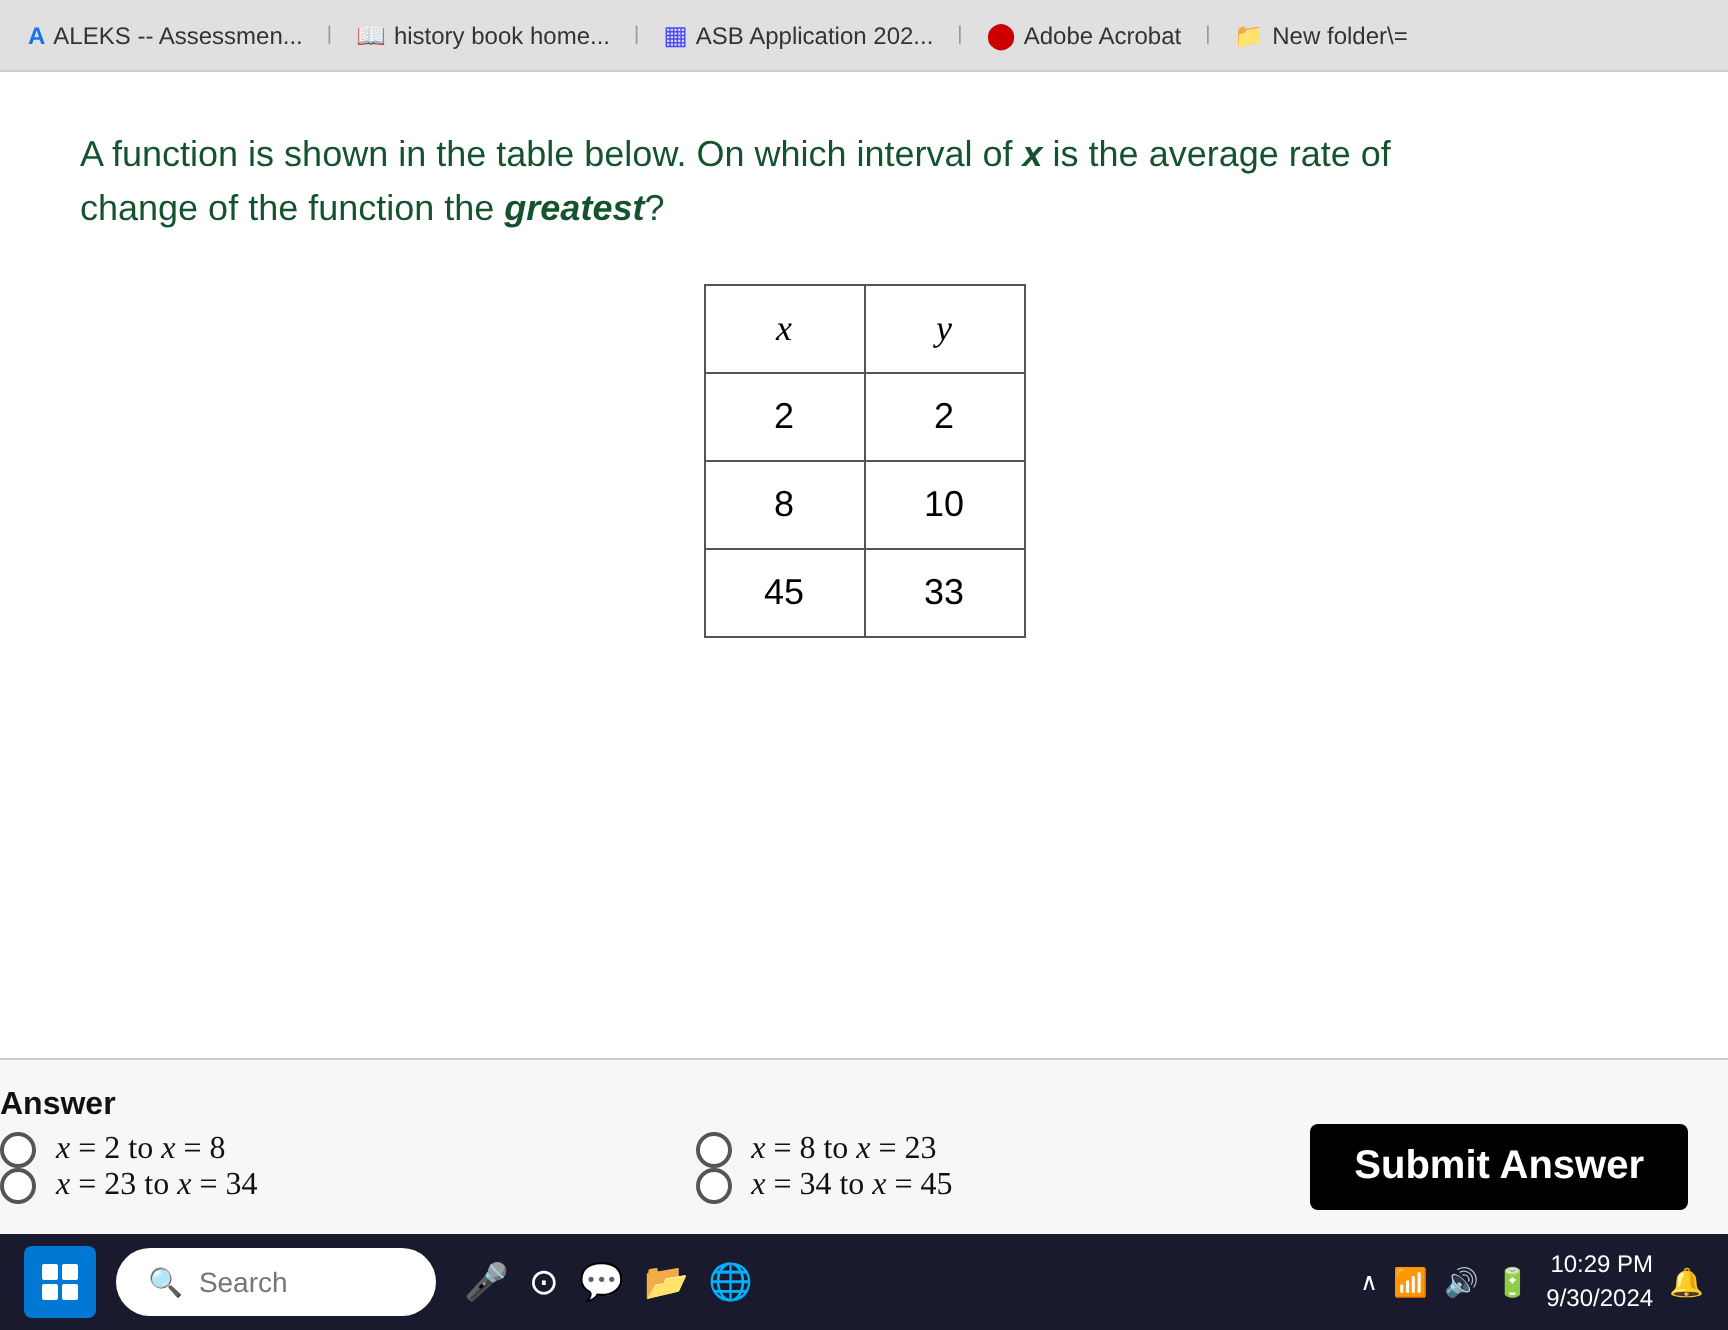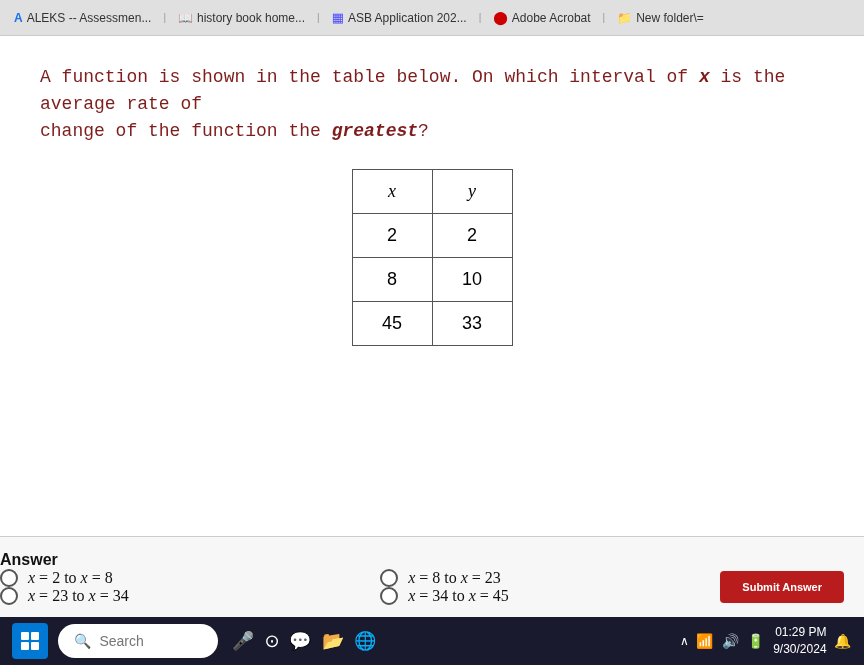--- a/index.html
+++ b/index.html
@@ -33,24 +33,24 @@
     
     .main-content {
       flex: 1;
       background: white;
       padding: 28px 40px 16px 40px;
       overflow: hidden;
     }
 
     .question-text {
       font-size: 18px;
-      color: #7f1d1d;
+      color: #14532d;
       line-height: 1.5;
       margin-bottom: 24px;
-      font-family: Liberation Mono, monospace;
+      font-family: Liberation Sans, sans-serif;
     }
     .question-text em {
       font-style: italic;
       font-weight: bold;
     }
 
     
     .table-container {
       display: flex;
       justify-content: center;
@@ -105,26 +105,26 @@
     }
     .radio-circle {
       width: 18px;
       height: 18px;
       border-radius: 50%;
       border: 2px solid #555;
       background: white;
       flex-shrink: 0;
     }
     .submit-btn {
-      background: #b91c1c;
+      background: #000000;
       color: white;
       border: none;
       border-radius: 4px;
       padding: 10px 22px;
-      font-size: 11px;
+      font-size: 20px;
       font-weight: bold;
       cursor: pointer;
       white-space: nowrap;
     }
     .answer-row {
       display: flex;
       align-items: center;
       justify-content: space-between;
     }
     .answer-left {
@@ -306,18 +306,18 @@
   <span style="color:white;font-size:18px;">💬</span>
   <span style="color:white;font-size:18px;">📂</span>
   <span style="color:white;font-size:18px;">🌐</span>
 
   <div class="taskbar-icons">
     <span style="font-size:12px;">∧</span>
     <span style="font-size:14px;">📶</span>
     <span style="font-size:14px;">🔊</span>
     <span style="font-size:14px;">🔋</span>
     <div class="taskbar-time">
-      <div>01:29 PM</div>
+      <div>10:29 PM</div>
       <div>9/30/2024</div>
     </div>
     <span style="font-size:14px;">🔔</span>
   </div>
 </div>
 
 </body></html>

